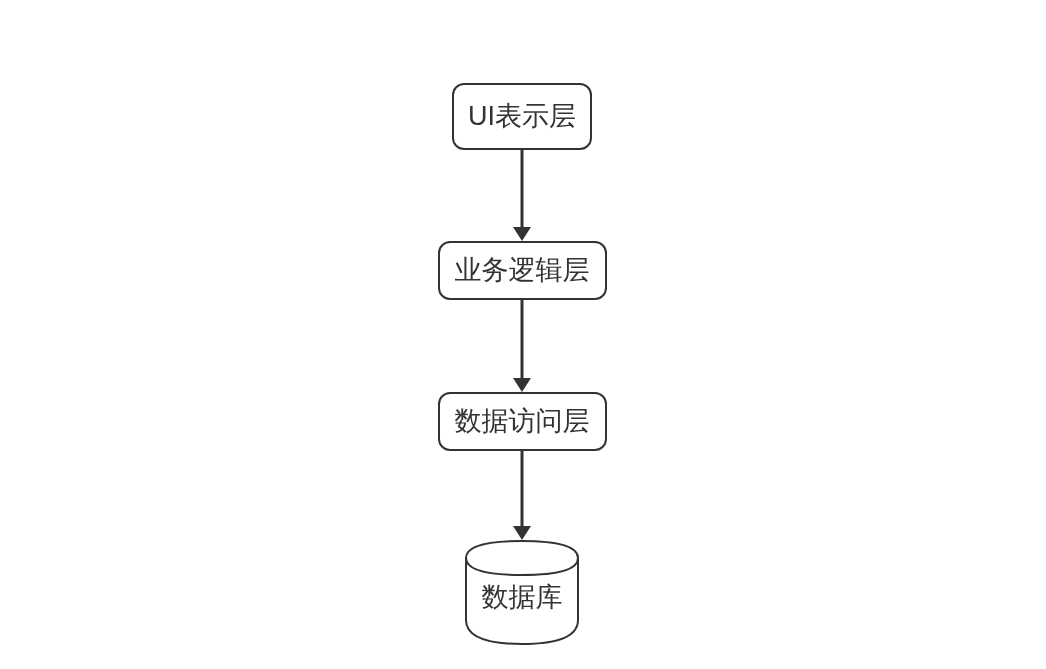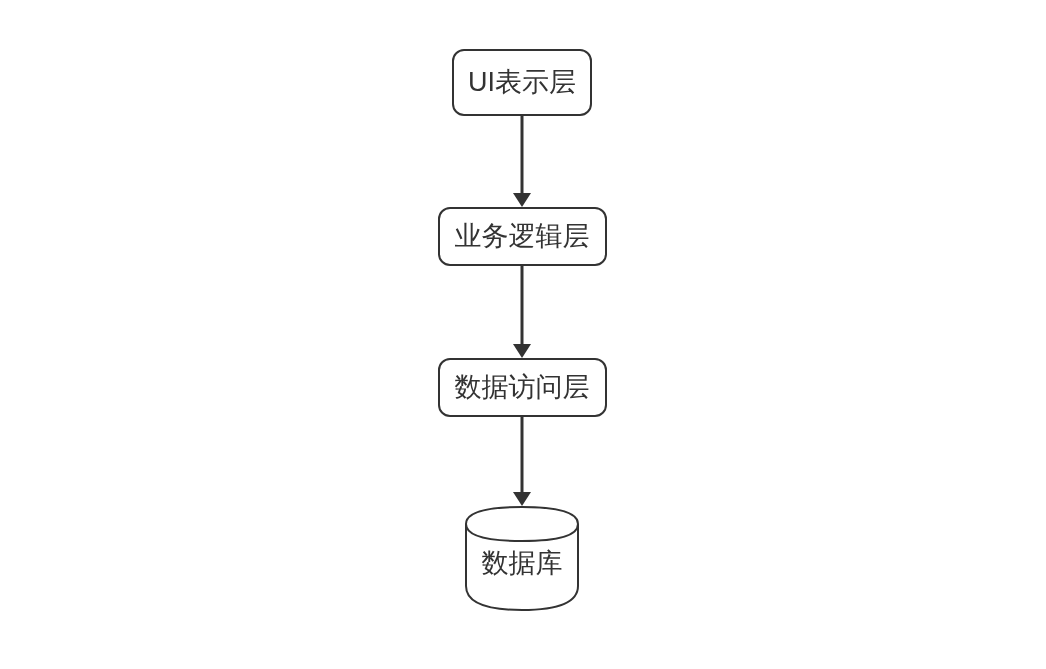--- a/index.html
+++ b/index.html
@@ -11,20 +11,21 @@
     width: 1046px;
     height: 669px;
     overflow: hidden;
     font-family: "Liberation Sans", "DejaVu Sans", sans-serif;
   }
   #diagram-canvas {
     position: relative;
     width: 1046px;
     height: 573px;
     background: #ffffff;
+    margin-top: 34px;
   }
   svg.flow {
     display: block;
     width: 1046px;
     height: 669px;
   }
   .node-shape {
     fill: #ffffff;
     stroke: #333333;
     stroke-width: 2;

